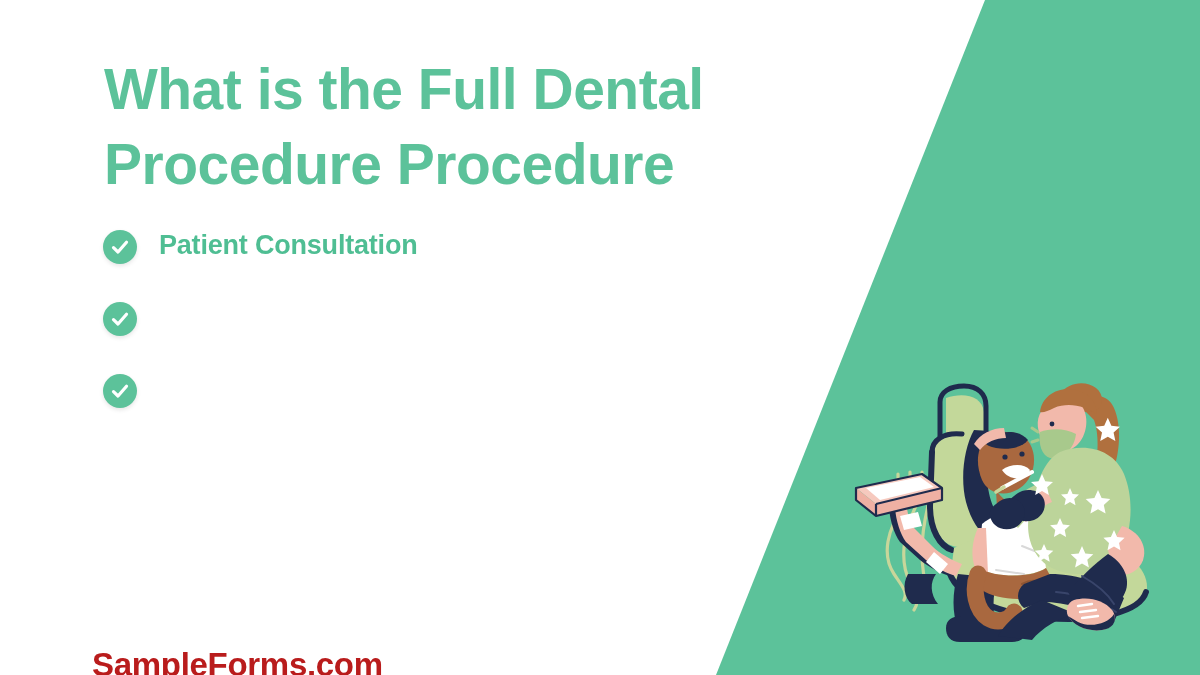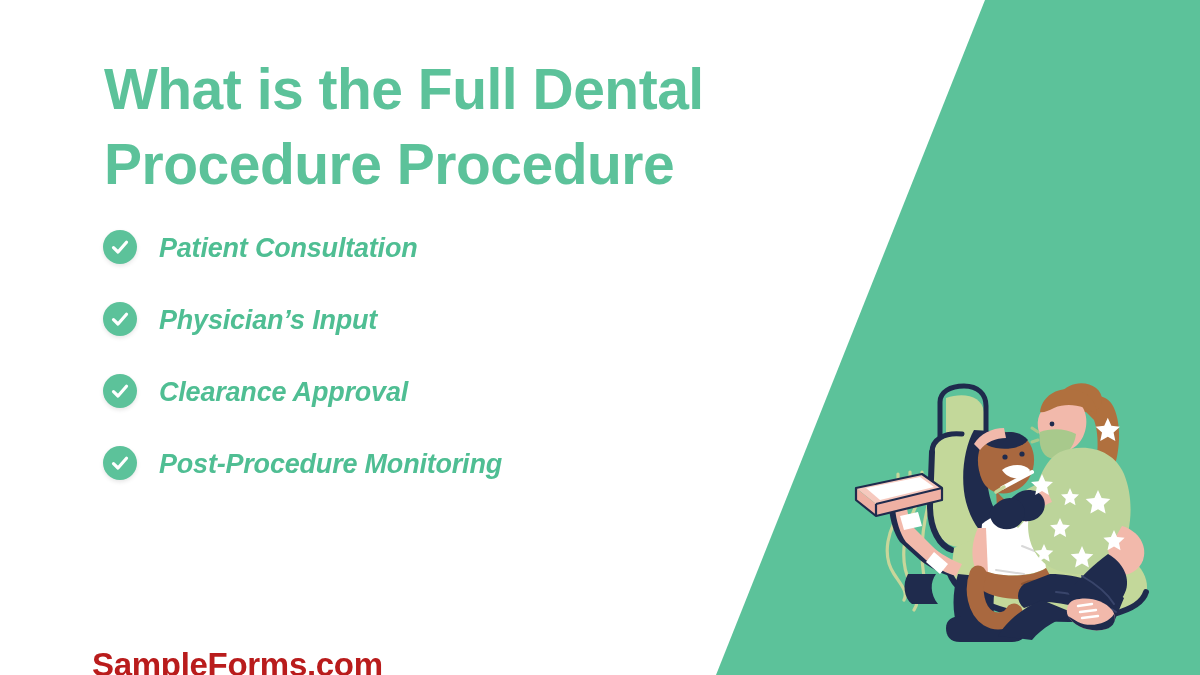--- a/index.html
+++ b/index.html
@@ -39,24 +39,23 @@
   .headline .ln { display:block; white-space:nowrap; }
 
   
   .checklist {
     position:absolute;
     left:103px; top:230px;
     width:620px;
   }
   .check-row {
     display:flex;
-    align-items:flex-end;
+    align-items:flex-start;
     height:34px;
     margin-bottom:38px;
-    font-style:italic;
   }
   .check-row:last-child { margin-bottom:0; }
   .check-icon {
     width:34px; height:34px;
     flex:0 0 34px;
     border-radius:50%;
     background:#5CC29A;
     box-shadow:0 2px 4px rgba(0,0,0,0.10);
     display:flex;
     align-items:center;
@@ -114,40 +113,30 @@
       <span class="check-label">Patient Consultation</span>
     </div>
 
 
     <div class="check-row">
       <span class="check-icon">
         <svg width="22" height="22" viewBox="0 0 22 22" aria-hidden="true">
           <path d="M4.5 11.6 L9 16 L17.5 6.2" fill="none" stroke="#FFFFFF" stroke-width="3.2" stroke-linecap="round" stroke-linejoin="round"></path>
         </svg>
       </span>
-      <span class="check-label">Physician’s Input</span>
     </div>
 
     <div class="check-row">
       <span class="check-icon">
         <svg width="22" height="22" viewBox="0 0 22 22" aria-hidden="true">
           <path d="M4.5 11.6 L9 16 L17.5 6.2" fill="none" stroke="#FFFFFF" stroke-width="3.2" stroke-linecap="round" stroke-linejoin="round"></path>
         </svg>
       </span>
-      <span class="check-label">Clearance Approval</span>
     </div>
 
-    <div class="check-row">
-      <span class="check-icon">
-        <svg width="22" height="22" viewBox="0 0 22 22" aria-hidden="true">
-          <path d="M4.5 11.6 L9 16 L17.5 6.2" fill="none" stroke="#FFFFFF" stroke-width="3.2" stroke-linecap="round" stroke-linejoin="round"></path>
-        </svg>
-      </span>
-      <span class="check-label">Post-Procedure Monitoring</span>
-    </div>
 
   </div>
 
   <div class="brand">SampleForms.com</div>
 
   <div class="illustration">
     <svg viewBox="0 0 336 288" xmlns="http://www.w3.org/2000/svg" aria-hidden="true">
 
       <g fill="none" stroke="#C8D69A" stroke-width="3.2" stroke-linecap="round">
         <path d="M52 96 L52 126"></path>

